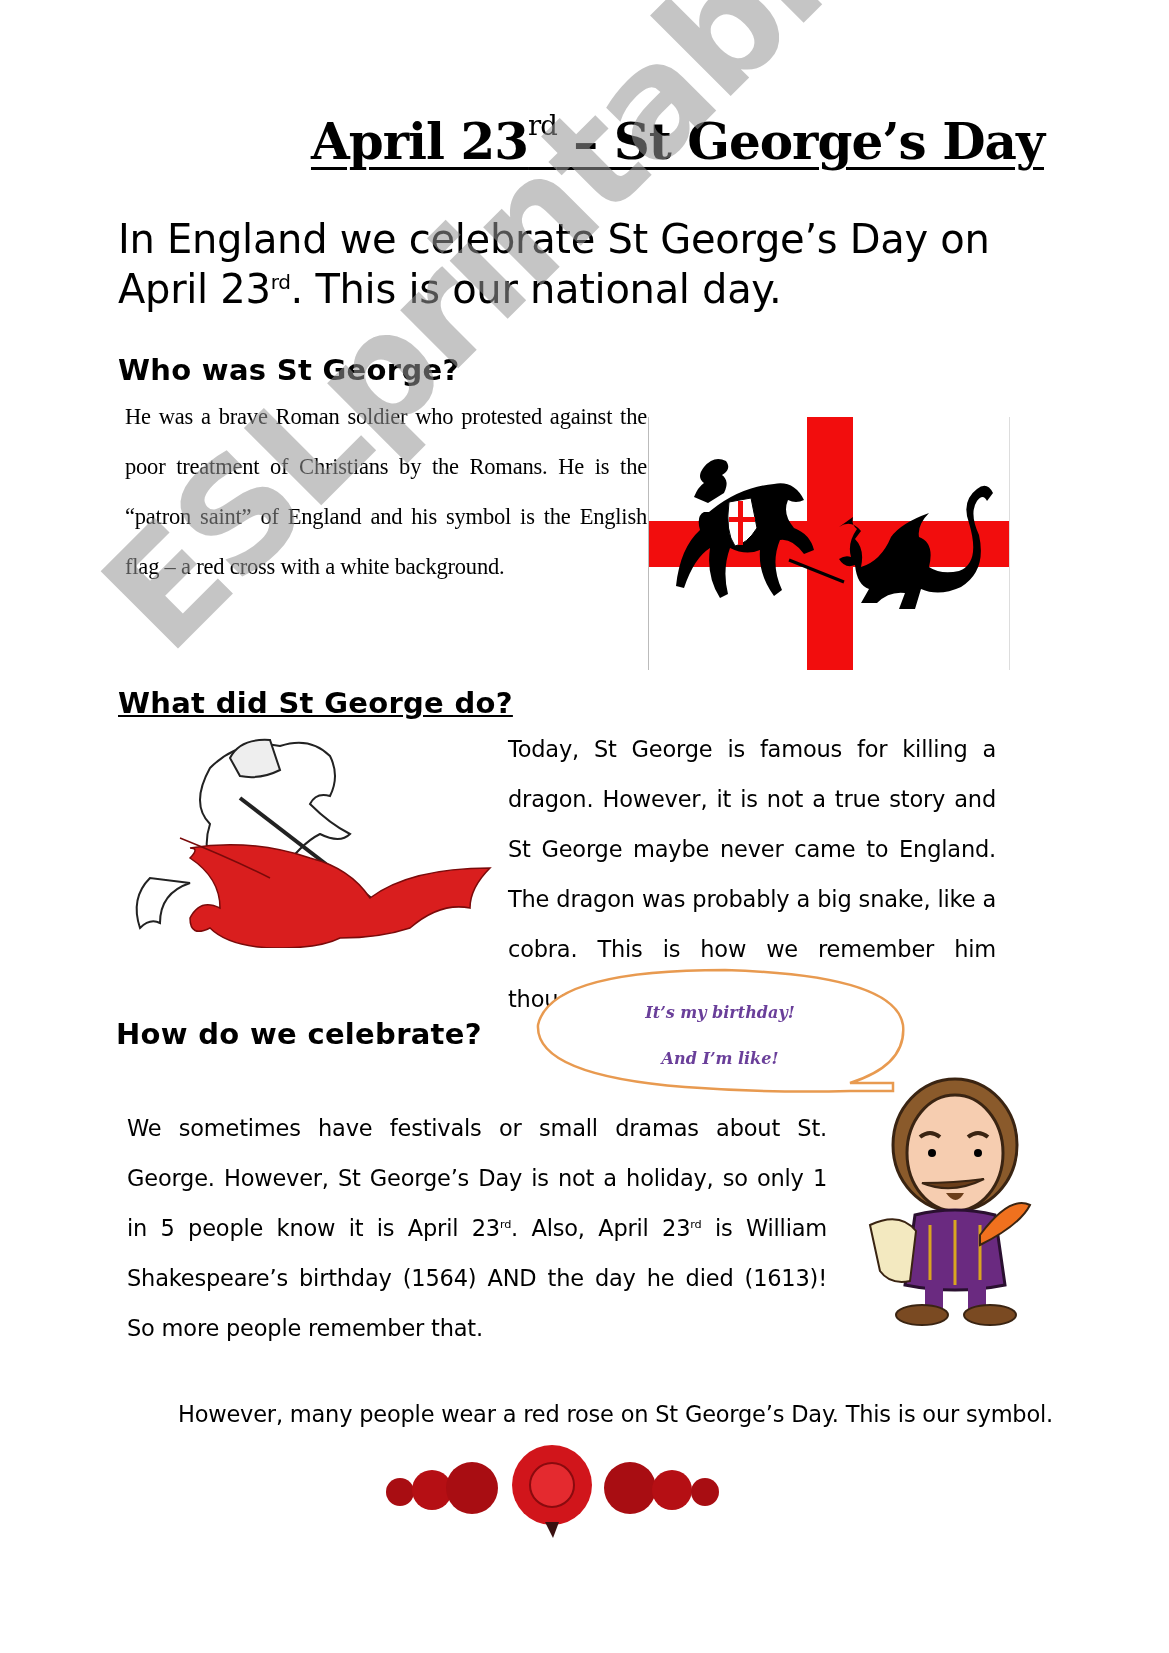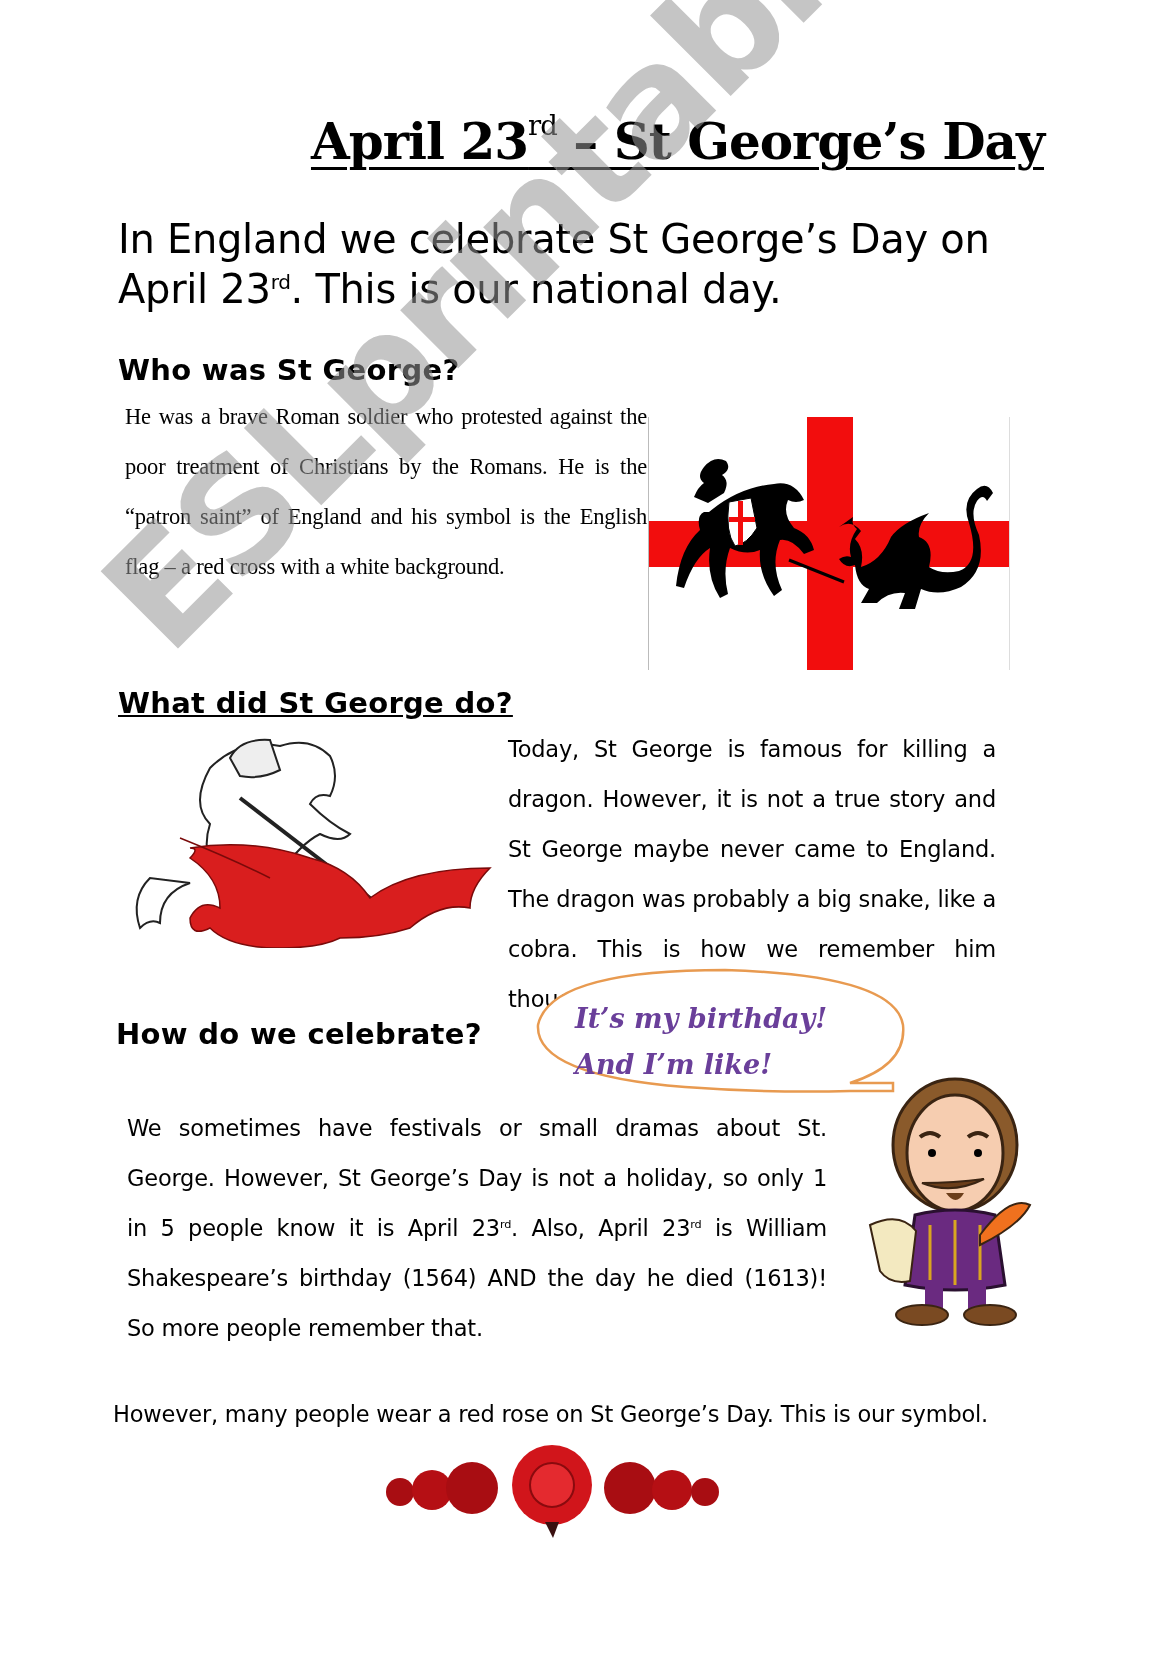--- a/index.html
+++ b/index.html
@@ -6,21 +6,21 @@
   body { width:1169px; height:1653px; position:relative; overflow:hidden; font-family:"DejaVu Sans", sans-serif; color:#000; }
   .abs { position:absolute; }
   .title { left:0; width:1044px; top:102px; text-align:right; font-family:"DejaVu Serif","Liberation Serif", serif; font-weight:bold; font-size:50px; letter-spacing:-1px; line-height:80px; }
   .title span.t { text-decoration:underline; text-decoration-thickness:3px; text-underline-offset:8px; }
   sup { font-size:0.5em; vertical-align:super; line-height:0; }
   .title sup { font-size:0.55em; font-weight:normal; position:relative; top:-6px; }
   .intro { left:118px; top:214px; width:940px; font-size:40px; line-height:50px; letter-spacing:-0.3px; }
   .h { font-weight:bold; font-size:29px; letter-spacing:0.3px; }
   .body { font-size:22.5px; line-height:50px; letter-spacing:-0.2px; }
   .just { text-align:justify; text-align-last:left; }
-  .speech-text { font-family:"DejaVu Serif", serif; font-style:italic; font-weight:bold; color:#6a3f9a; font-size:27px; text-align:left; }
+  .speech-text { font-family:"DejaVu Serif", serif; font-style:italic; font-weight:bold; color:#6a3f9a; font-size:16px; text-align:center; }
   .watermark { left:70px; top:560px; font-size:150px; font-weight:bold; color:rgba(150,150,150,0.55); transform:rotate(-45deg); transform-origin:0 0; white-space:nowrap; letter-spacing:-4px; pointer-events:none; }
 </style>
 </head>
 <body>
 
 <div class="abs title">
   <span class="t"><span>April 23</span><sup>rd</sup><span> – St George’s Day</span></span>
 </div>
 
 <div class="abs intro">
@@ -88,21 +88,21 @@
     <path d="M70 150 l0 55 M95 145 l0 65 M120 150 l0 55" stroke="#d9a520" stroke-width="3"></path>
     <path d="M10 150 q30 -14 46 6 l-6 50 q-20 4 -30 -10z" fill="#f3e9c0" stroke="#3a2412" stroke-width="2"></path>
     <path d="M120 160 q30 -40 50 -30 q-10 20 -50 40z" fill="#f0711e" stroke="#3a2412" stroke-width="2"></path>
     <rect x="65" y="210" width="18" height="24" fill="#6a2a80"></rect>
       <rect x="108" y="210" width="18" height="24" fill="#6a2a80"></rect>
     <ellipse cx="62" cy="240" rx="26" ry="10" fill="#7a4a22" stroke="#3a2412" stroke-width="2"></ellipse>
     <ellipse cx="130" cy="240" rx="26" ry="10" fill="#7a4a22" stroke="#3a2412" stroke-width="2"></ellipse>
   </svg>
 </div>
 
-<div class="abs body" style="left:113px; top:1389px; width:940px;">However, many people wear a red rose on St George’s Day. This is our symbol.</div>
+<div class="abs body" style="left:113px; top:1389px; width:940px;text-align:right;">However, many people wear a red rose on St George’s Day. This is our symbol.</div>
 
 <div class="abs" style="left:380px; top:1440px; width:345px; height:100px;">
   <svg width="345" height="100" viewBox="0 0 345 100">
     <circle cx="20" cy="52" r="14" fill="#a80d12"></circle>
     <circle cx="52" cy="50" r="20" fill="#b50f14"></circle>
     <circle cx="92" cy="48" r="26" fill="#a80d12"></circle>
     <circle cx="172" cy="45" r="40" fill="#d1151b"></circle>
     <circle cx="172" cy="45" r="22" fill="#e42a2f" stroke="#8a0a0e" stroke-width="2"></circle>
     <circle cx="250" cy="48" r="26" fill="#a80d12"></circle>
     <circle cx="292" cy="50" r="20" fill="#b50f14"></circle>

